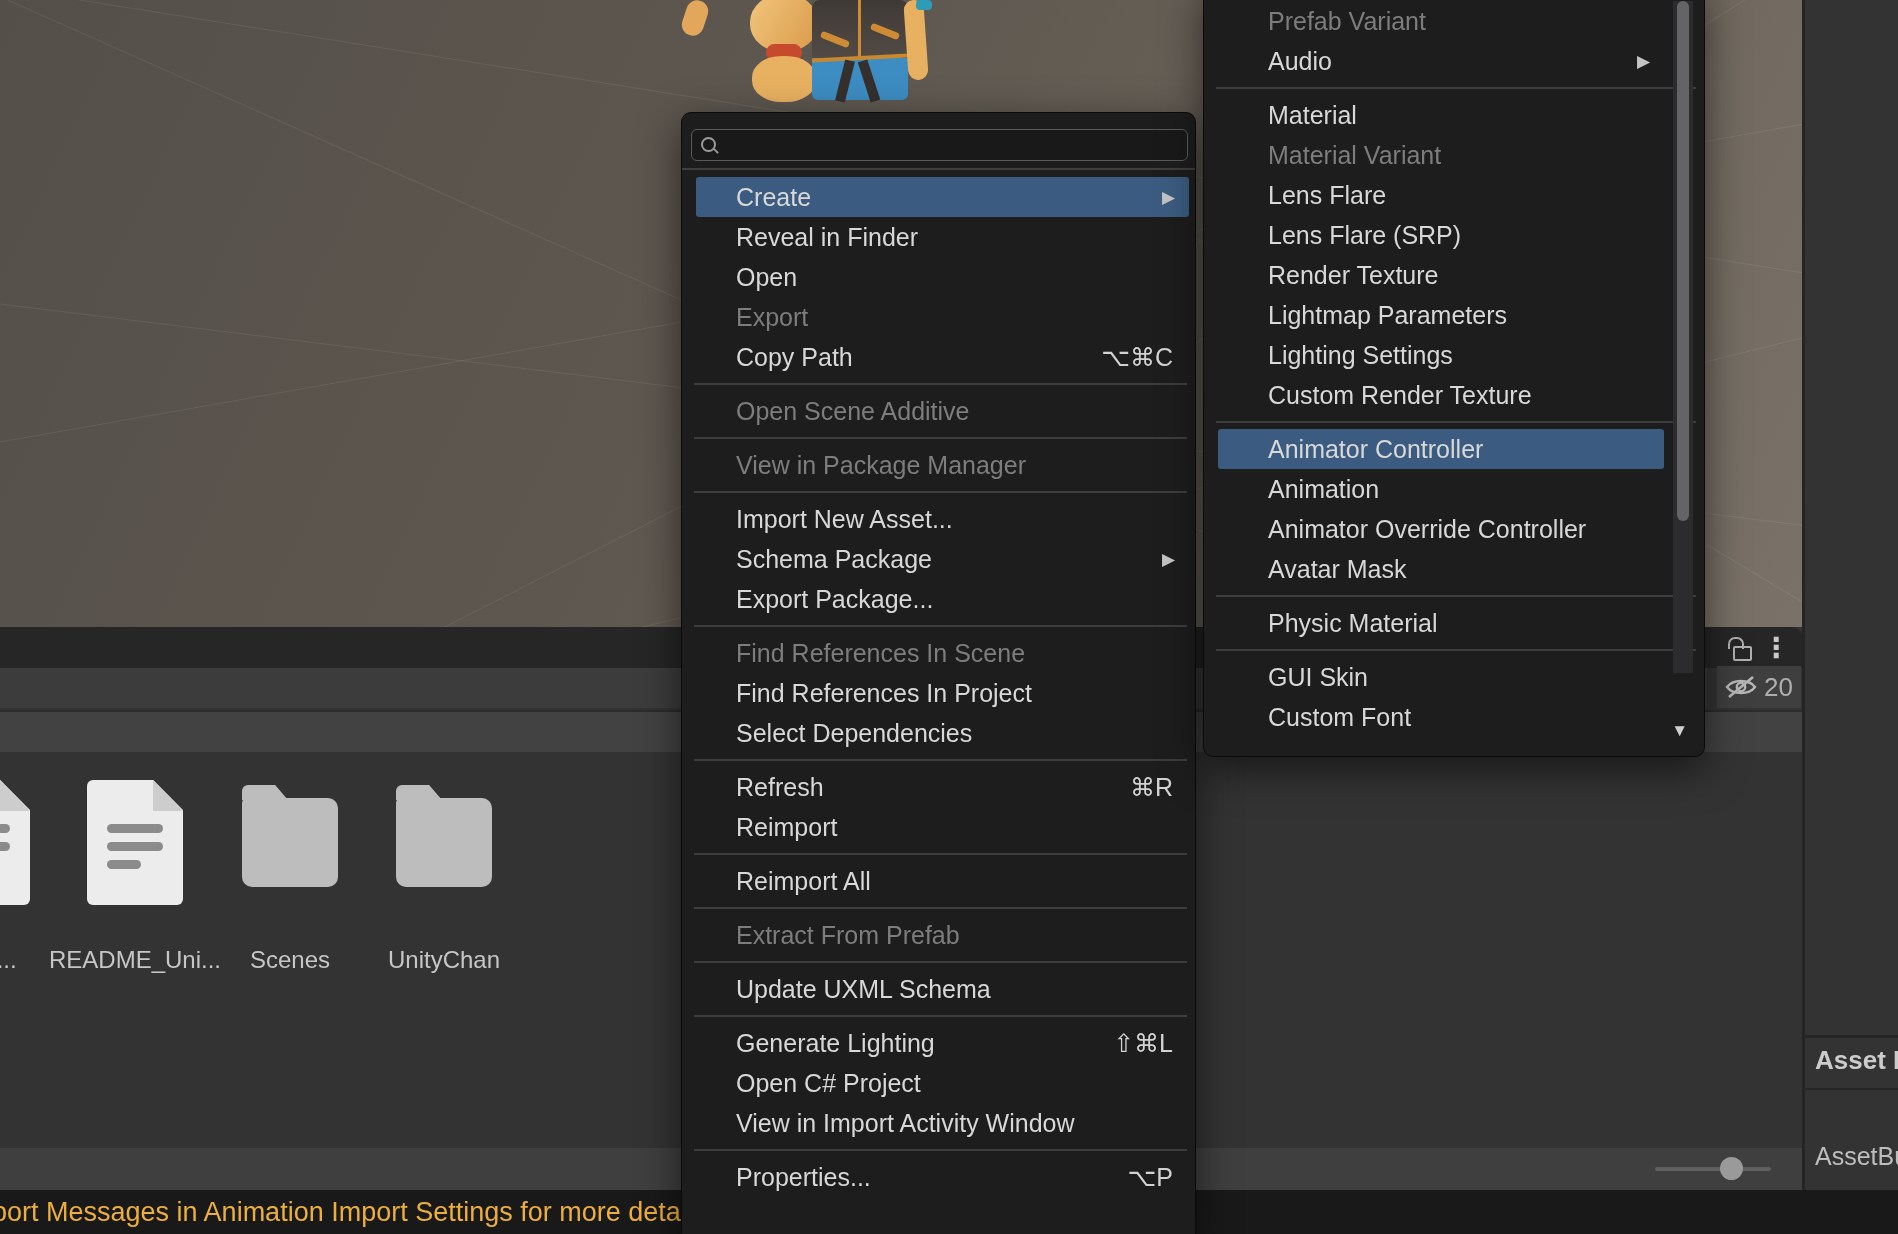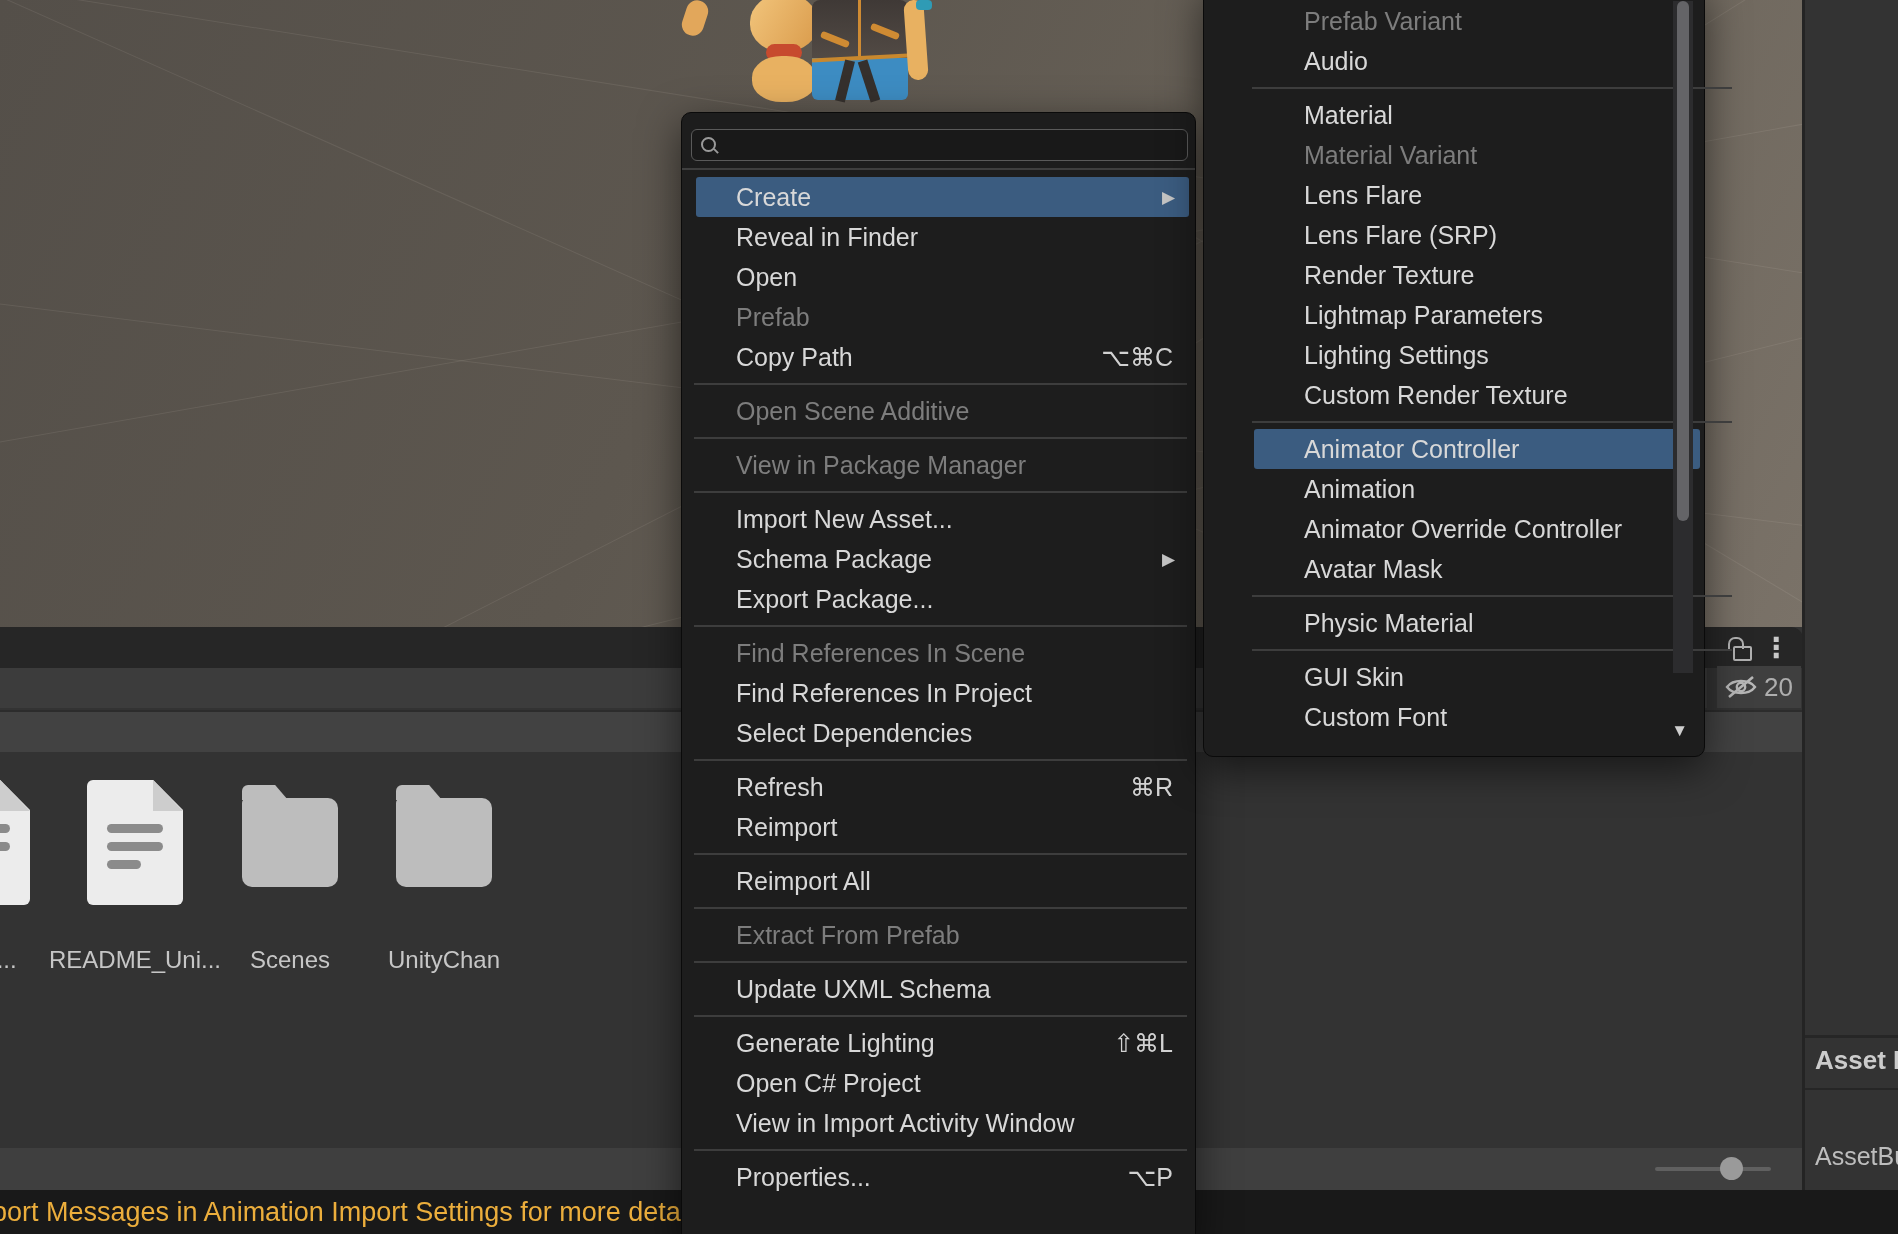--- a/index.html
+++ b/index.html
@@ -83,21 +83,21 @@
         box-shadow:0 12px 40px rgba(0,0,0,.55);box-sizing:border-box;}
   .mainmenu{left:681px;top:112px;width:515px;height:1133px;}
   .searchwrap{position:absolute;left:9px;top:16px;width:497px;height:32px;background:#191919;
         border:1px solid #5a5a5a;border-radius:6px;box-sizing:border-box;}
   .search-ic{position:absolute;left:9px;top:7px;width:11px;height:11px;border:2px solid #9a9a9a;border-radius:50%;}
   .search-ic:after{content:"";position:absolute;left:10px;top:11px;width:6px;height:2px;background:#9a9a9a;transform:rotate(45deg);}
   .searchinput{position:absolute;left:30px;top:1px;width:455px;height:26px;background:transparent;border:none;outline:none;
         color:#ddd;font-size:22px;font-family:inherit;}
   .search-sep{position:absolute;left:0;top:55px;width:100%;height:2px;background:#3f3f3f;}
   .rows{position:absolute;left:0;top:64px;width:100%;}
-  .sub-rows{position:absolute;left:0;top:18px;width:100%;padding-left:36px;}
+  .sub-rows{position:absolute;left:0;top:18px;width:100%;}
   .mi{position:relative;height:40px;margin:0 6px 0 14px;padding-left:40px;display:flex;align-items:center;
       font-size:25px;color:#d8d8d8;border-radius:3px;}
   .submenu .mi{margin:0 40px 0 14px;padding-left:50px;}
   .mi.dis{color:#7d7d7d;}
   .mi.hl{background:#3b5c80;}
   .mi .sc{margin-left:auto;padding-right:16px;color:#d2d2d2;}
   .mi .arrow{position:absolute;right:14px;font-size:17px;color:#c4c4c4;}
   .msep{height:2px;background:#3d3d3d;margin:6px 8px 6px 12px;}
   .submenu{left:1203px;top:-18px;width:502px;height:775px;}
   .sb-track{position:absolute;right:11px;top:18px;width:20px;height:672px;background:#2c2c2e;}
@@ -210,21 +210,21 @@
           <span class="lab">Create</span>
           <span class="arrow">▶</span>
         </div>
         <div class="mi">
           <span class="lab">Reveal in Finder</span>
         </div>
         <div class="mi">
           <span class="lab">Open</span>
         </div>
         <div class="mi dis">
-          <span class="lab">Prefab</span>
+          <span class="lab">Export</span>
         </div>
         <div class="mi">
           <span class="lab">Copy Path</span>
           <span class="sc">⌥⌘C</span>
         </div>
         <div class="msep"></div>
         <div class="mi dis">
           <span class="lab">Open Scene Additive</span>
         </div>
         <div class="msep"></div>

